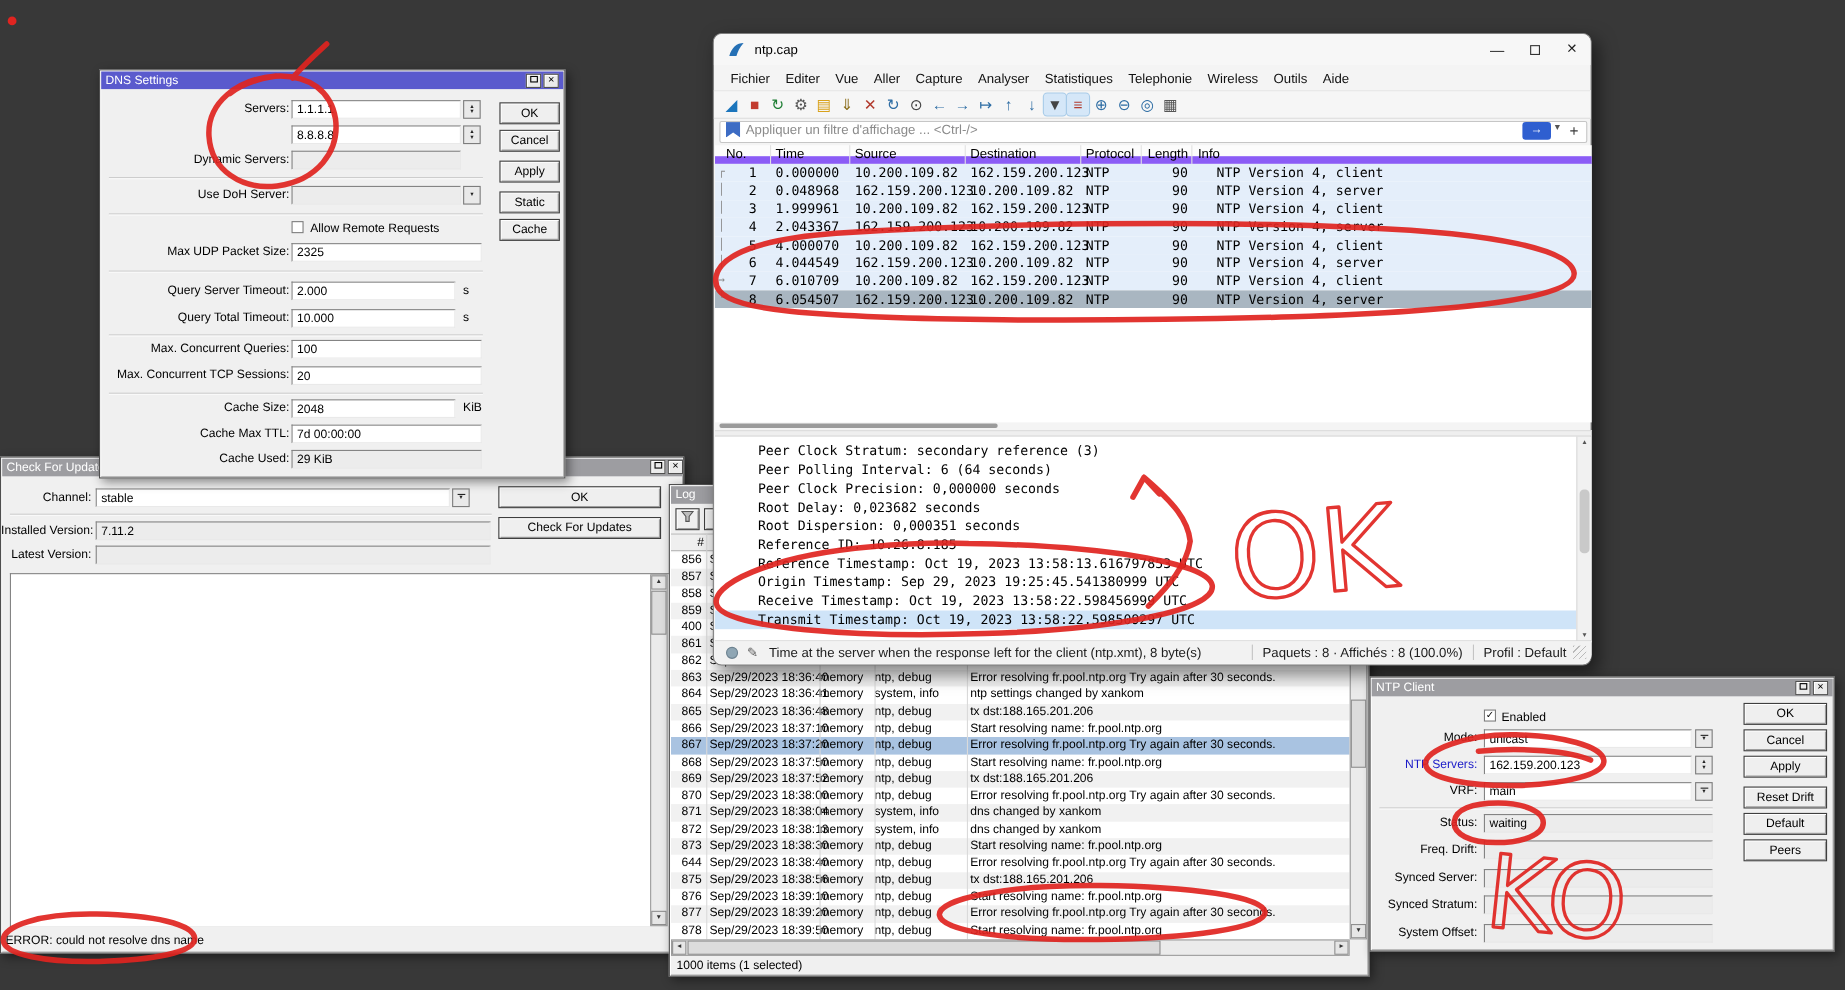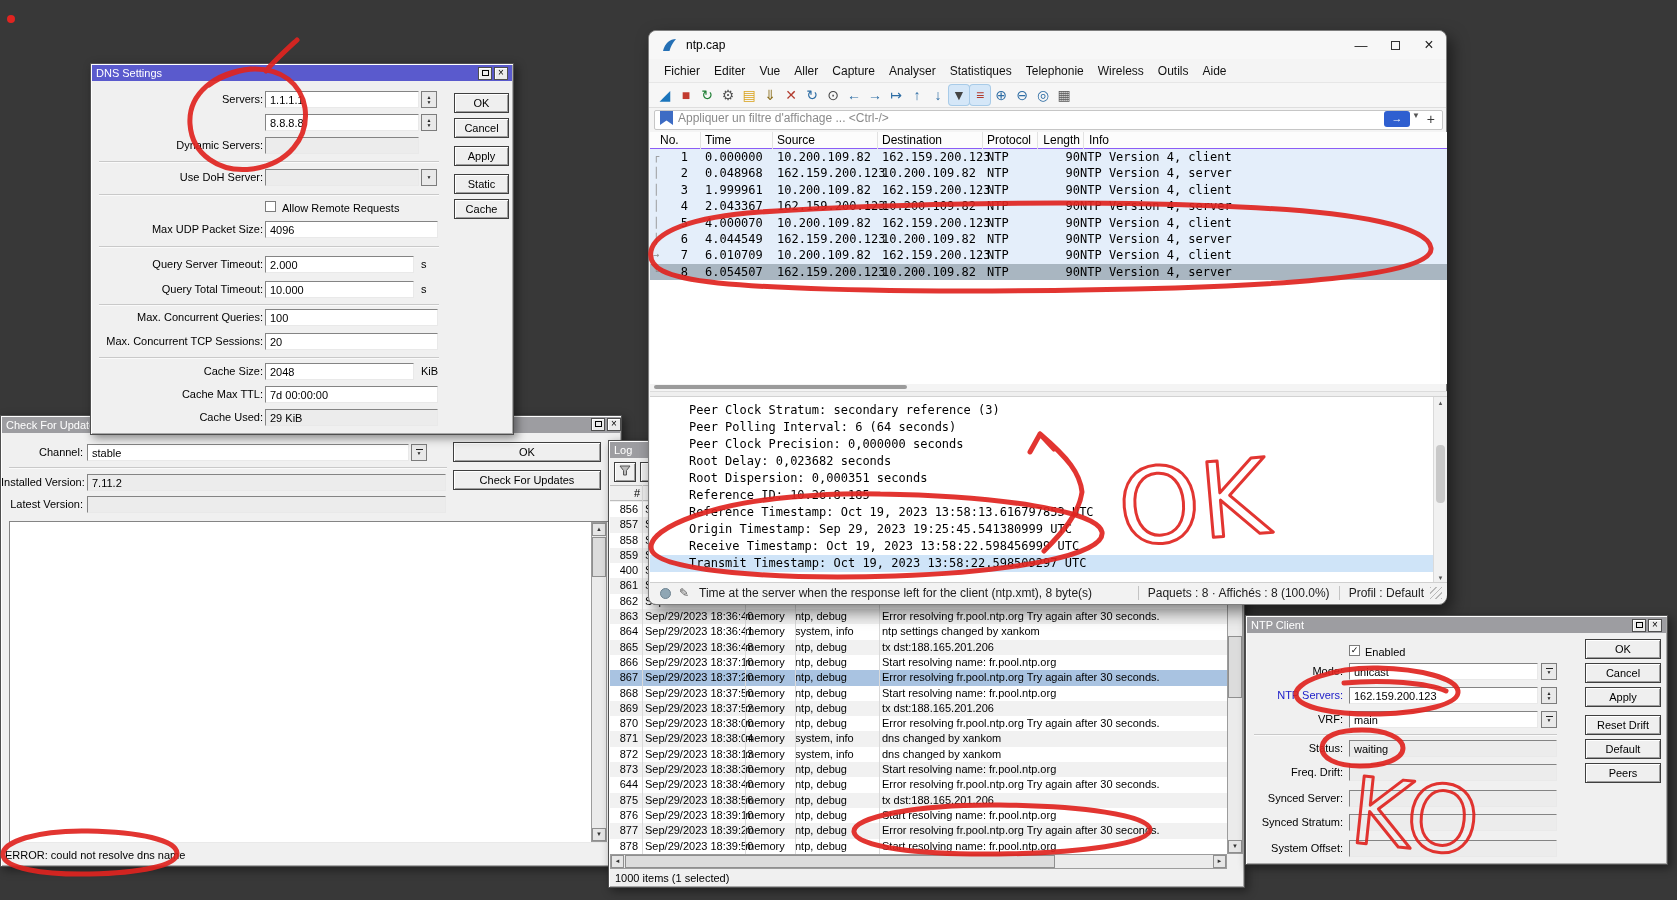--- a/index.html
+++ b/index.html
@@ -38,34 +38,34 @@
 .menu-item{padding:0 7px}
 .ws-tools{position:absolute;top:51px;left:0;right:0;height:26px;display:flex;align-items:center;padding-left:6px;background:#f6f6f6;border-top:1px solid #e6e6e6;border-bottom:1px solid #dedede}
 .tb{width:20px;height:20px;display:flex;align-items:center;justify-content:center;font-size:14px;margin-right:1px;border-radius:3px}
 .tb.active{background:#d5e7f8;box-shadow:0 0 0 1px #a8cbe8}
 .fbar{position:absolute;top:79px;left:5px;width:789px;height:20px;background:#fff;border:1px solid #c6c6c6;border-radius:2px;display:flex;align-items:flex-start;font-size:12px}
 .bkm{width:13px;height:14px;margin:0 5px;background:#3d6cc4;clip-path:polygon(0 0,100% 0,100% 100%,50% 68%,0 100%)}
 .fph{flex:1;color:#8b8b8b;white-space:nowrap;overflow:hidden}
 .fgo{width:26px;height:16px;background:#2f5fd0;border-radius:3px;color:#fff;font-size:11px;line-height:15px;text-align:center;margin-right:2px}
 .fdrop{color:#555;font-size:8px;margin-right:7px}
 .fplus{color:#3a3a3a;font-size:14px;margin-right:7px}
-.pk-head{position:absolute;top:101px;left:1px;width:797px;height:17px;background:#fcfcfc;border-bottom:1px solid #8b5cf6;font-size:12px}
+.pk-head{position:absolute;top:101px;left:1px;width:797px;height:17px;background:#fcfcfc;border-bottom:7px solid #8b5cf6;font-size:12px}
 .pk-head span{position:absolute;top:1px;white-space:nowrap}
 .pk-colsep{position:absolute;top:101px;width:1px;height:17px;background:#e2e2e2}
 .pk-area{position:absolute;top:118px;left:1px;width:797px;height:235px;background:#fff;overflow:hidden}
 .pk-row{display:flex;height:16.4px;line-height:16.4px;background:#e4eefa;font-family:"DejaVu Sans Mono",monospace;font-size:12px;white-space:pre}
 .pk-row.selected{background:#a9b6c1}
 .c-mark{width:12px;color:#8a8a8a;font-size:10px;text-align:center}
 .c-no{width:26px;text-align:right}
 .c-time{width:72px;padding-left:17px}
 .c-src{width:122px;padding-left:17px}
 .c-dst{width:105px}
 .c-proto{width:58px}
 .c-len{width:35px;text-align:right}
-.c-info{padding-left:0}
+.c-info{padding-left:26px}
 .hthumb{position:absolute;top:354px;left:5px;width:253px;height:4px;background:#9b9b9b;border-radius:2px}
 .split{position:absolute;top:360px;left:1px;width:797px;height:6px;background:#efefef;border-top:1px solid #dcdcdc;border-bottom:1px solid #d2d2d2}
 .dt-pane{position:absolute;top:366px;left:1px;width:783px;height:187px;background:#fff;padding-top:5px;overflow:hidden}
 .dt-line{height:17px;line-height:17px;padding-left:39px;font-family:"DejaVu Sans Mono",monospace;font-size:12px;white-space:pre}
 .dt-line.selected{background:#cfe4f8}
 .dt-sb{position:absolute;top:366px;left:784px;width:14px;height:187px;background:#f1f1f1;border-left:1px solid #dadada}
 .dt-sb .a{position:absolute;left:0;width:13px;height:12px;font-size:6px;line-height:12px;text-align:center;color:#555}
 .dt-sb .t{position:absolute;left:2px;width:9px;height:58px;background:#c9c9c9;border-radius:4px}
 .ws-status{position:absolute;bottom:1px;left:1px;width:797px;height:21px;background:#f2f2f2;border-top:1px solid #cfcfcf;border-radius:0 0 8px 8px;display:flex;align-items:center;font-size:12px;color:#202020;white-space:nowrap}
 .st-dot{width:11px;height:11px;border-radius:50%;background:#8fa6b4;border:1px solid #6d8290;margin-left:10px}
@@ -157,21 +157,21 @@
   <div class="inp dis" style="left:174px;top:105px;width:154px"></div>
   <span class="mini" style="left:330px;top:105px">
       <span>▼</span>
     </span>
   <div class="etch" style="left:8px;top:130px;width:340px"></div>
 
   <span class="cbox" style="left:174px;top:137px"></span>
   <span style="position:absolute;left:191px;top:138px">Allow Remote Requests</span>
 
   <span class="lbl" style="left:0;top:159px;width:172px">Max UDP Packet Size:</span>
-  <div class="inp" style="left:174px;top:157px;width:173px">4096</div>
+  <div class="inp" style="left:174px;top:157px;width:173px">2325</div>
   <div class="etch" style="left:8px;top:182px;width:340px"></div>
 
   <span class="lbl" style="left:0;top:194px;width:172px">Query Server Timeout:</span>
   <div class="inp" style="left:174px;top:192px;width:149px">2.000</div>
   <span style="position:absolute;left:330px;top:194px">s</span>
   <span class="lbl" style="left:0;top:219px;width:172px">Query Total Timeout:</span>
   <div class="inp" style="left:174px;top:217px;width:149px">10.000</div>
   <span style="position:absolute;left:330px;top:219px">s</span>
   <div class="etch" style="left:8px;top:240px;width:340px"></div>
 

